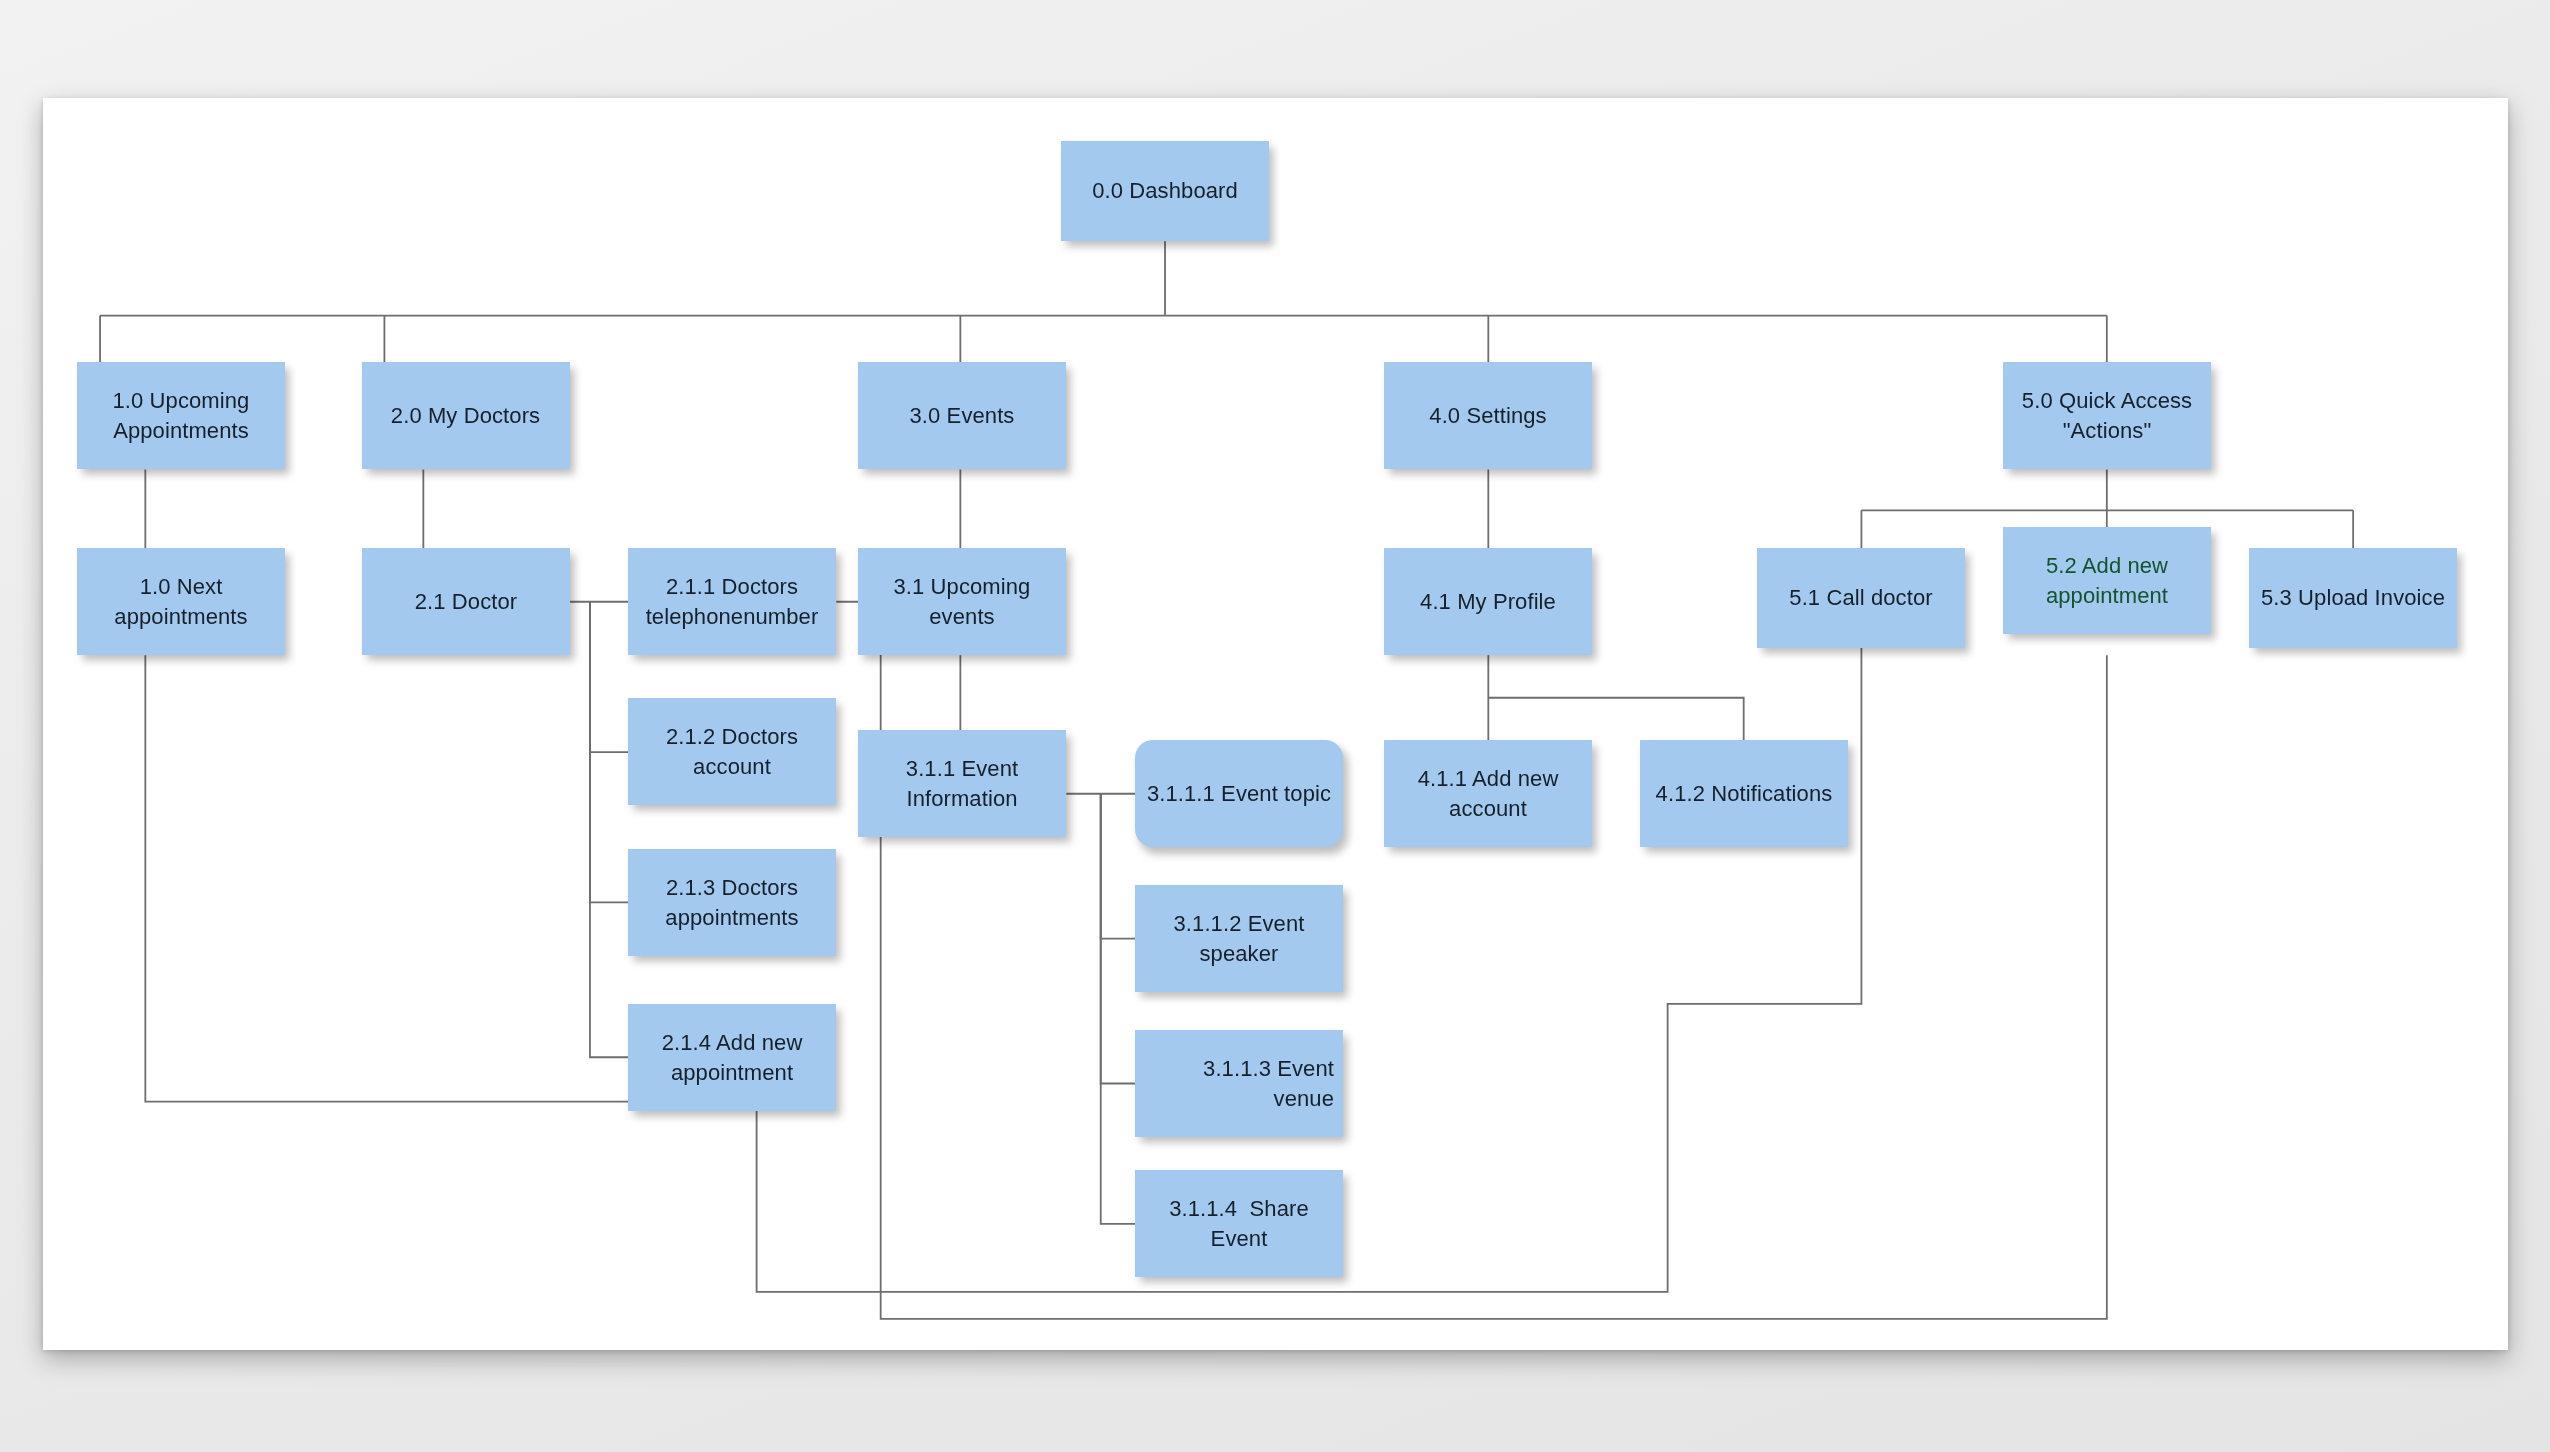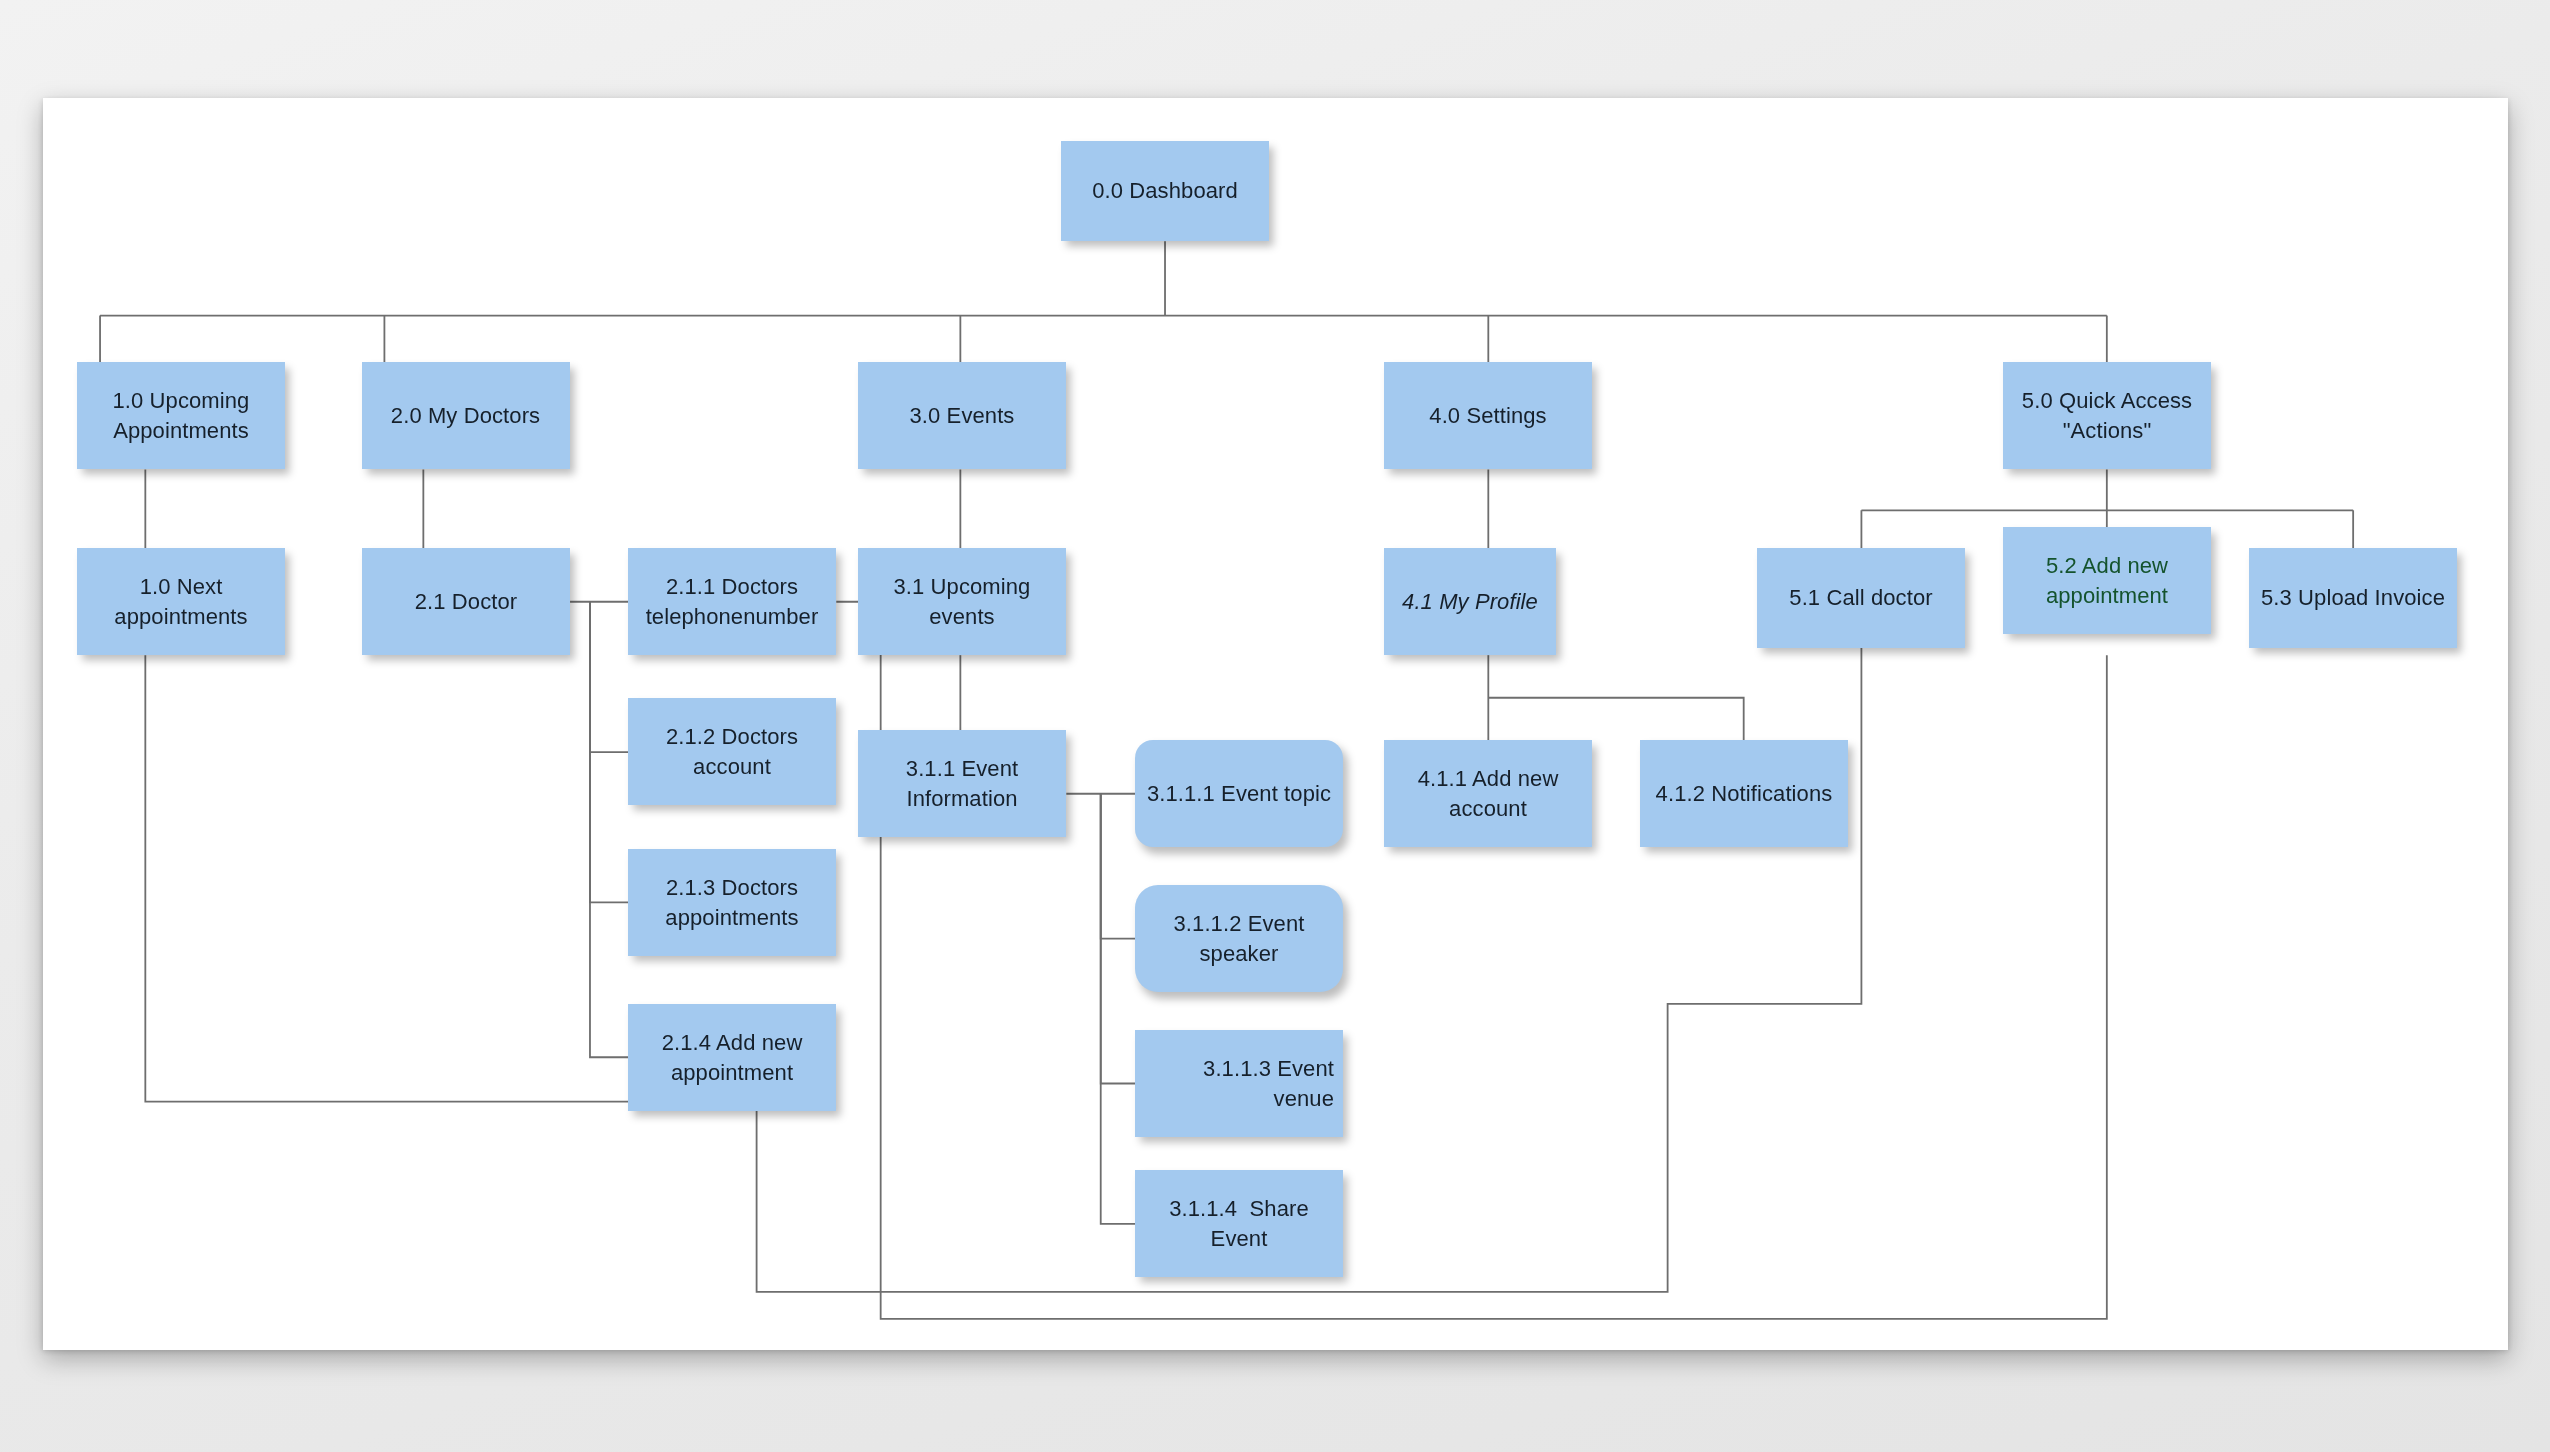--- a/index.html
+++ b/index.html
@@ -98,25 +98,25 @@
       <div class="node" style="left: 585px; top: 600px; width: 208px; height: 107px; background: rgb(163, 201, 239); color: rgb(22, 32, 43);">2.1.2 Doctors
 account</div>
       <div class="node" style="left: 585px; top: 751px; width: 208px; height: 107px; background: rgb(163, 201, 239); color: rgb(22, 32, 43);">2.1.3 Doctors
 appointments</div>
       <div class="node" style="left: 585px; top: 906px; width: 208px; height: 107px; background: rgb(163, 201, 239); color: rgb(22, 32, 43);">2.1.4 Add new
 appointment</div>
       <div class="node" style="left: 815px; top: 450px; width: 208px; height: 107px; background: rgb(163, 201, 239); color: rgb(22, 32, 43);">3.1 Upcoming events</div>
       <div class="node" style="left: 815px; top: 632px; width: 208px; height: 107px; background: rgb(163, 201, 239); color: rgb(22, 32, 43);">3.1.1 Event
 Information</div>
       <div class="node" style="left: 1092px; top: 642px; width: 208px; height: 107px; background: rgb(163, 201, 239); color: rgb(22, 32, 43); border-radius: 18px;">3.1.1.1 Event topic</div>
-      <div class="node" style="left: 1092px; top: 787px; width: 208px; height: 107px; background: rgb(163, 201, 239); color: rgb(22, 32, 43); border-radius: 23px;">3.1.1.2 Event
+      <div class="node" style="left: 1092px; top: 787px; width: 208px; height: 107px; background: rgb(163, 201, 239); color: rgb(22, 32, 43);">3.1.1.2 Event
 speaker</div>
       <div class="node" style="left: 1092px; top: 932px; width: 208px; height: 107px; background: rgb(163, 201, 239); color: rgb(22, 32, 43); text-align: right;">3.1.1.3 Event venue</div>
       <div class="node" style="left: 1092px; top: 1072px; width: 208px; height: 107px; background: rgb(163, 201, 239); color: rgb(22, 32, 43);">3.1.1.4  Share Event</div>
-      <div class="node" style="left: 1341px; top: 450px; width: 172px; height: 107px; background: rgb(163, 201, 239); color: rgb(22, 32, 43); font-style: italic;">4.1 My Profile</div>
+      <div class="node" style="left: 1341px; top: 450px; width: 208px; height: 107px; background: rgb(163, 201, 239); color: rgb(22, 32, 43);">4.1 My Profile</div>
       <div class="node" style="left: 1341px; top: 642px; width: 208px; height: 107px; background: rgb(163, 201, 239); color: rgb(22, 32, 43);">4.1.1 Add new
 account</div>
       <div class="node" style="left: 1597px; top: 642px; width: 208px; height: 107px; background: rgb(163, 201, 239); color: rgb(22, 32, 43);">4.1.2 Notifications</div>
       <div class="node" style="left: 1714px; top: 450px; width: 208px; height: 100px; background: rgb(163, 201, 239); color: rgb(22, 32, 43);">5.1 Call doctor</div>
       <div class="node" style="left: 1960px; top: 429px; width: 208px; height: 107px; background: rgb(163, 201, 239); color: #14532d;">5.2 Add new
 appointment</div>
       <div class="node" style="left: 2206px; top: 450px; width: 208px; height: 100px; background: rgb(163, 201, 239); color: rgb(22, 32, 43);">5.3 Upload Invoice</div>
     </div>
 </div>
 

